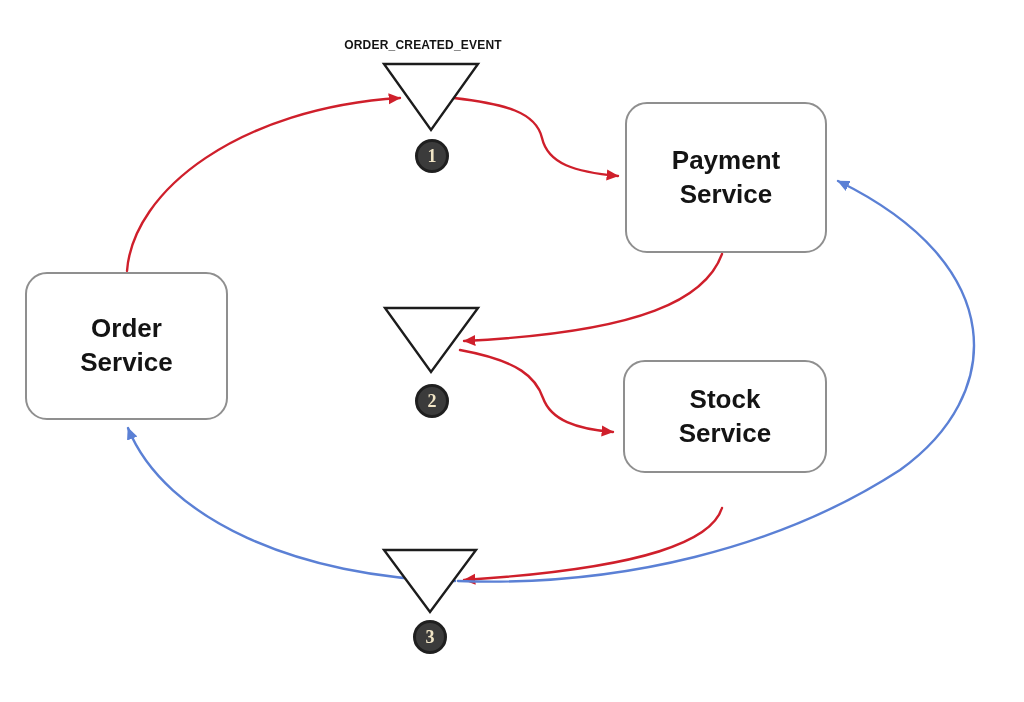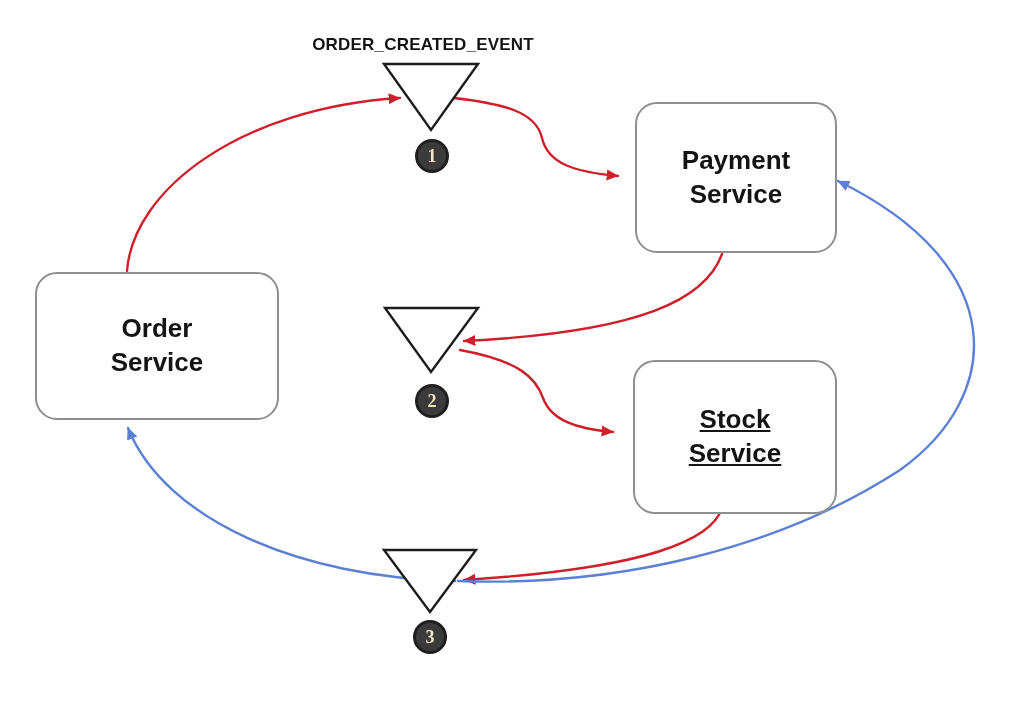--- a/index.html
+++ b/index.html
@@ -13,29 +13,29 @@
   .flow.blue{stroke:var(--arrow-blue);}
   .tri{fill:#ffffff;stroke:var(--event-stroke);stroke-width:2.4;stroke-linejoin:miter;}
   .mk-red{fill:var(--arrow-red);}
   .mk-blue{fill:var(--arrow-blue);}
 
   .service{
     position:absolute;box-sizing:border-box;background:#fff;
     border:2px solid var(--node-border);border-radius:22px;
     display:flex;align-items:center;justify-content:center;
     text-align:center;font-weight:700;font-size:26px;line-height:1.3;
-    color:#141414;white-space:pre-line;margin-left:10px;
+    color:#141414;white-space:pre-line;
   }
-  #svc-order  {left:25px; top:272px;width:244px;height:148px;}
+  #svc-order  {left:25px; top:272px;width:203px;height:148px;}
   #svc-payment{left:625px;top:102px;width:202px;height:151px;}
-  #svc-stock  {left:623px;top:360px;width:204px;height:154px;text-decoration:underline;}
+  #svc-stock  {left:623px;top:360px;width:204px;height:113px;}
 
   .event-label{
     position:absolute;transform:translate(-50%,-50%);
-    font-weight:700;font-size:17px;letter-spacing:.2px;
+    font-weight:700;font-size:12px;letter-spacing:.2px;
     color:#141414;white-space:nowrap;
   }
   #evl-1{left:423px;top:45px;}
   #evl-2{left:427px;top:287px;}
   #evl-3{left:451px;top:527px;}
 
   .step{
     position:absolute;box-sizing:border-box;width:34px;height:34px;border-radius:50%;
     background:var(--step-fill);border:3px solid var(--step-border);
     display:flex;align-items:center;justify-content:center;

